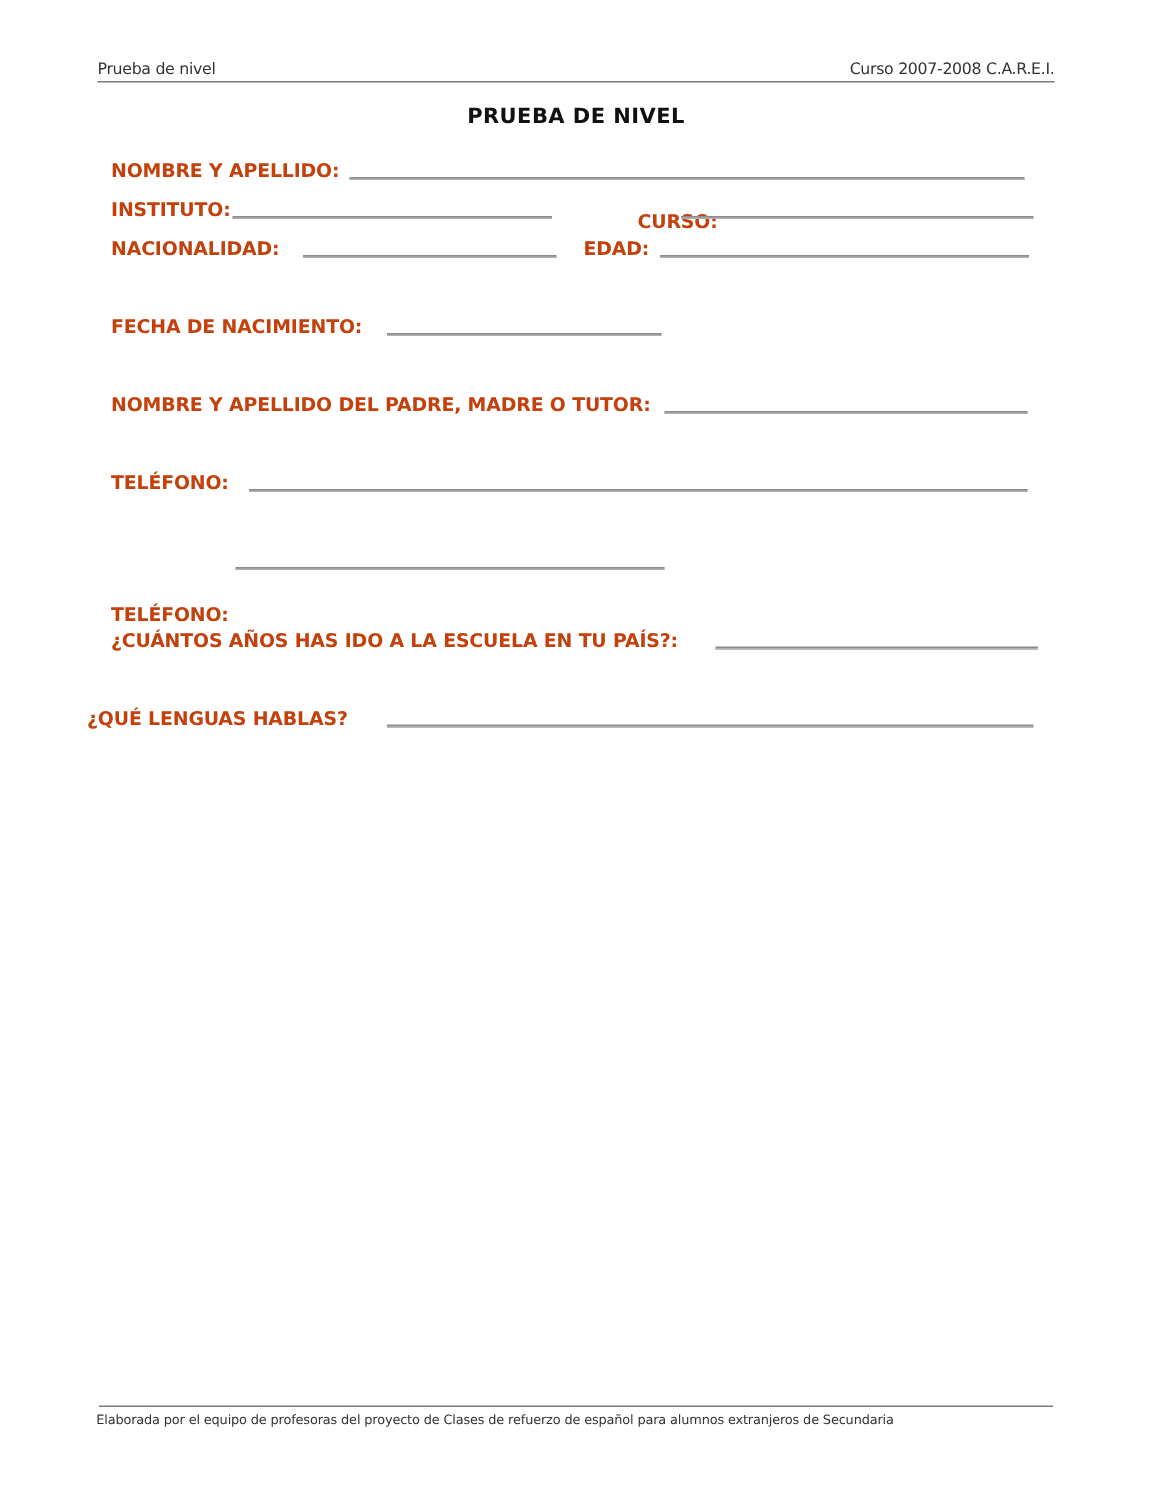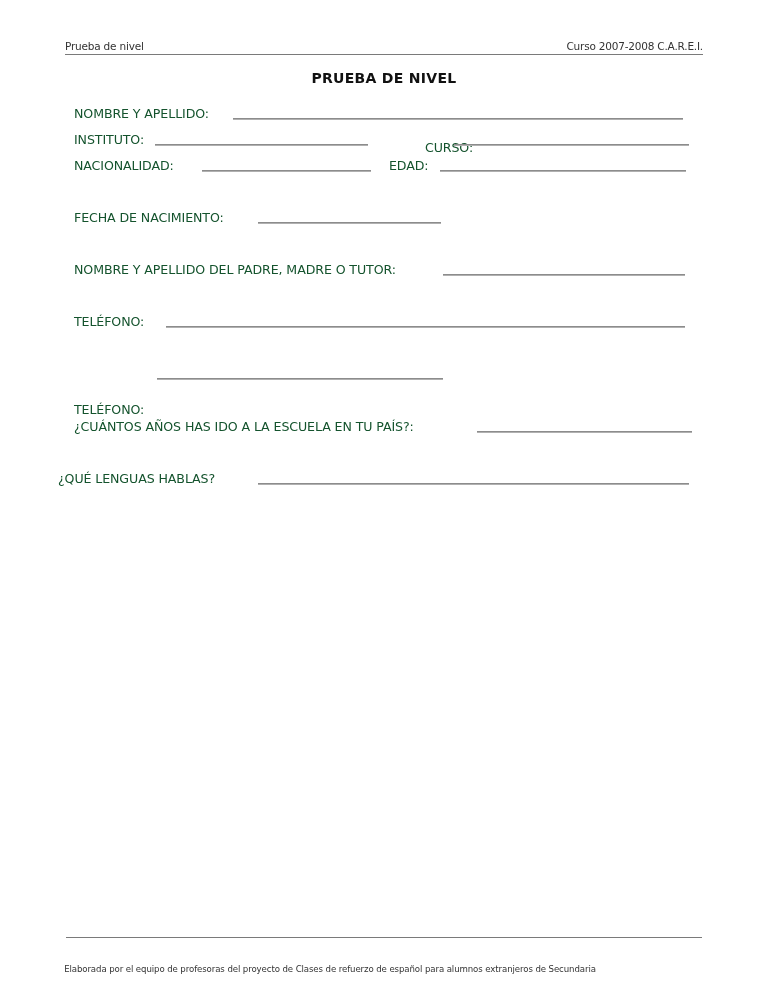--- a/index.html
+++ b/index.html
@@ -2,21 +2,21 @@
 <html><head>
   <meta charset="utf-8">
   <style>
     html, body { margin: 0; padding: 0; background: #ffffff; }
     body { width: 768px; height: 994px; position: relative; overflow: hidden; font-family: "DejaVu Sans", sans-serif; color: #111; }
     .abs { position: absolute; }
     .hdr-text { font-size: 10.5px; color: #333; letter-spacing: -0.2px; }
     .hdr-line { position: absolute; height: 1px; background: #7a7a7a; }
     .title { font-family: "DejaVu Sans", sans-serif; font-weight: bold; font-size: 14px; letter-spacing: 0.3px; color: #111; white-space: nowrap; }
     .field { position: absolute; white-space: nowrap; }
-    .label { position: absolute; font-weight: normal; font-size: 12.6px; letter-spacing: -0.1px; color: #14532d; white-space: nowrap; }
+    .label { position: absolute; font-weight: bold; font-size: 12.6px; letter-spacing: -0.1px; color: #c2410c; white-space: nowrap; }
     .blank { position: absolute; height: 1px; background: #8c8c8c; border-bottom: 0.5px solid #b0b0b0; }
     .footer-text { font-size: 8.6px; color: #333; white-space: nowrap; letter-spacing: -0.1px; }
   </style>
 </head>
 <body>
 
 <div>
   <div class="abs hdr-text" style="left:65px; top:40px;">Prueba de nivel</div>
   <div class="abs hdr-text" style="right:65px; top:40px;">Curso 2007-2008 C.A.R.E.I.</div>
   <div class="hdr-line" style="left:65px; width:638px; top:54px;"></div>
@@ -78,14 +78,14 @@
 
   <div class="field">
     <span class="label" style="left:58px; top:471px;">¿QUÉ LENGUAS HABLAS?</span>
     <div class="blank" style="left:258px; width:431px; top:483px;"></div>
   </div>
 
 </div>
 
 <div>
   <div class="hdr-line" style="left:66px; width:636px; top:937px;"></div>
-  <div class="abs footer-text" style="left:0; width:660px; text-align:center; top:964px;">Elaborada por el equipo de profesoras del  proyecto de Clases de refuerzo de español para alumnos extranjeros de Secundaria</div>
+  <div class="abs footer-text" style="left:0; width:660px; text-align:center; top:942px;">Elaborada por el equipo de profesoras del  proyecto de Clases de refuerzo de español para alumnos extranjeros de Secundaria</div>
 </div>
 
 </body></html>

